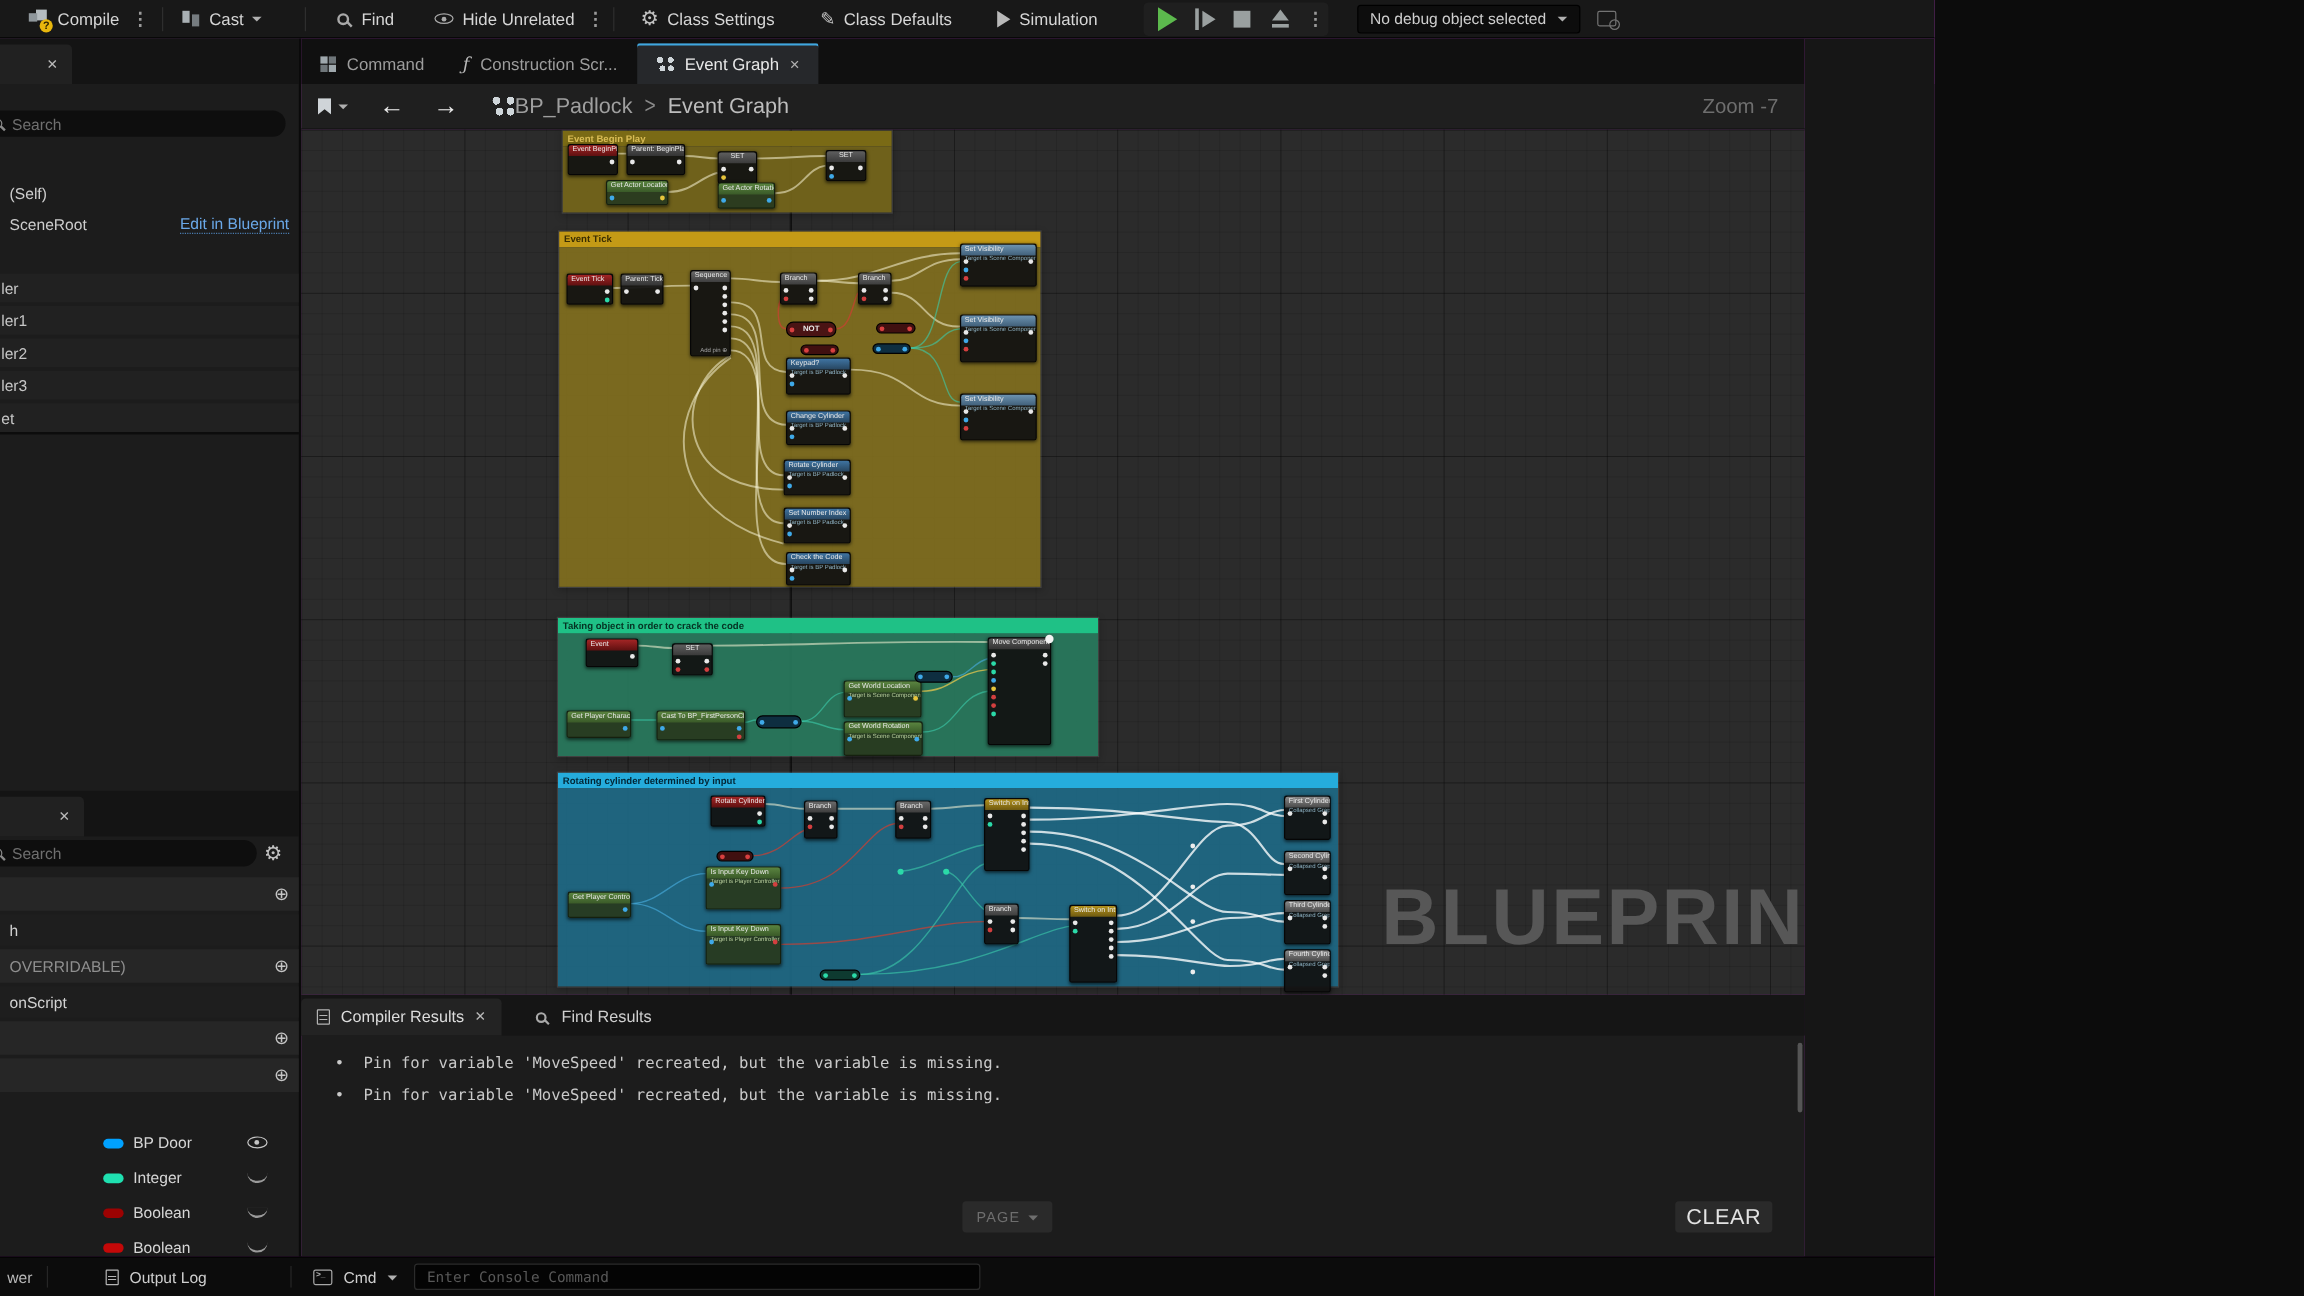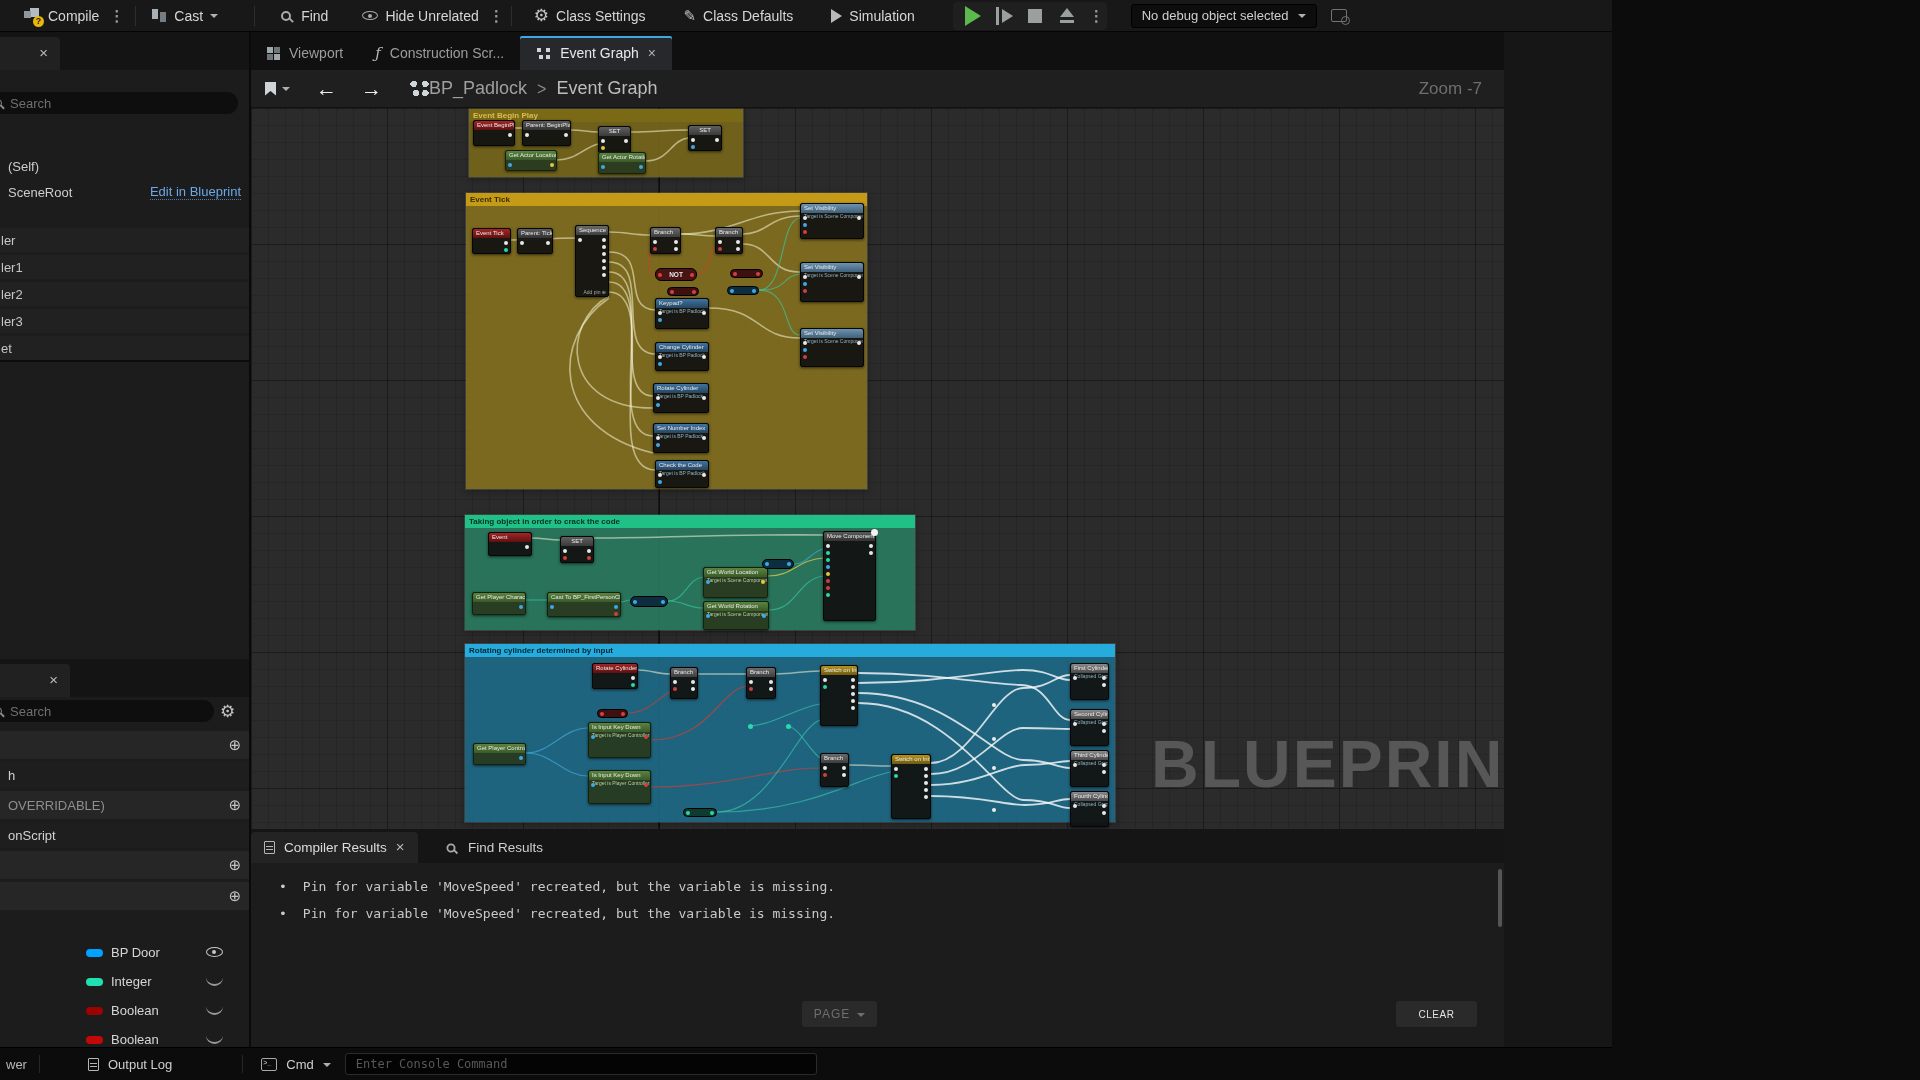--- a/index.html
+++ b/index.html
@@ -38,21 +38,21 @@
   
   #left{position:absolute;left:0;top:32px;width:251px;height:1015px;background:#1c1c1c;border-right:2px solid #0a0a0a}
   .ptabbar{position:absolute;left:0;width:100%;height:38px;background:#141414}
   .ptab{position:absolute;top:5px;height:33px;background:#212121;border-radius:4px 4px 0 0;display:flex;align-items:center;padding:0 12px;gap:10px}
   .x{cursor:pointer}.x::before{content:"×";color:#b9b9b9;font-size:15px;line-height:10px}
   .searchpill{position:absolute;height:22px;background:#0e0e0e;border-radius:11px;display:flex;align-items:center;padding:0 8px;gap:8px}
   .searchpill input{background:transparent;border:0;outline:0;color:#c9c9c9;font-size:13px;width:100%;font-family:Liberation Sans, sans-serif}
   .searchpill input::placeholder{color:#6f6f6f}
   .lens-s{flex:0 0 auto;width:8px;height:8px;border:1.5px solid #8a8a8a;border-radius:50%;position:relative}
   .lens-s::after{content:"";position:absolute;width:5px;height:1.5px;background:#8a8a8a;transform:rotate(45deg);right:-4px;bottom:-1px}
-  .crow{position:absolute;left:0;width:100%;display:flex;align-items:flex-end;padding:0 8px;color:#cdcdcd}
+  .crow{position:absolute;left:0;width:100%;display:flex;align-items:center;padding:0 8px;color:#cdcdcd}
   .complist .citem{height:24px;background:#212121;margin-bottom:3px;display:flex;align-items:center;color:#c6c6c6;padding-left:1px}
   .editlink{margin-left:auto;color:#6aa8e8;border-bottom:1px dotted #4a7cb0;font-size:13px}
   .mrow{display:flex;align-items:center;padding:0 8px;color:#cfcfcf}
   .mrow.section{height:28px;background:#262626;margin-bottom:3px;color:#8f8f8f;font-size:13px}
   .mrow.item{height:26px;background:#1e1e1e;margin-bottom:3px;font-size:13px;color:#d2d2d2}
   .plus{margin-left:auto}.plus::before{content:"⊕";color:#c5c5c5;font-size:15px}
   .vrow{height:29px;display:flex;align-items:center;padding-left:86px;position:relative}
   .vpill{width:17px;height:8px;border-radius:4px;margin-right:8px;flex:0 0 auto}
   .vname{font-size:13px;color:#d6d6d6}
   .veye{position:absolute;left:206px}
@@ -126,21 +126,21 @@
   
   #results{position:absolute;left:251px;top:829px;width:1253px;height:218px;background:#1c1c1c}
   #rtabbar{position:absolute;left:0;top:0;width:100%;height:34px;background:#151515}
   .rtab{position:absolute;top:3px;height:31px;display:flex;align-items:center;gap:9px;padding:0 13px;color:#cfcfcf;font-size:13.5px}
   .rtab.active{background:#232323;border-radius:4px 4px 0 0;color:#dcdcdc}
   .i-doc{width:11px;height:13px;border:1.5px solid #b5b5b5;border-radius:1px;padding:2px 1px;background:repeating-linear-gradient(#0000 0 2px,#b5b5b5 2px 3px) content-box}
   .msg{display:flex;gap:16px;font-family:"DejaVu Sans Mono",monospace;font-size:13px;color:#c9c9c9;margin-bottom:12px}
   .msg::before{content:"•";color:#c9c9c9}
   .pagebtn{position:absolute;left:551px;top:172px;width:75px;height:26px;background:#2a2a2a;border-radius:3px;color:#6e6e6e;font-size:12px;letter-spacing:1px;display:flex;align-items:center;justify-content:center;gap:7px}
   .pagebtn .caret{border-top-color:#6e6e6e}
-  .clearbtn{position:absolute;left:1145px;top:172px;width:81px;height:26px;background:#2a2a2a;border-radius:3px;color:#e3e3e3;font-size:10px;letter-spacing:.5px;display:flex;align-items:center;justify-content:center}
+  .clearbtn{position:absolute;left:1145px;top:172px;width:81px;height:26px;background:#2a2a2a;border-radius:3px;color:#e3e3e3;font-size:18px;letter-spacing:.5px;display:flex;align-items:center;justify-content:center}
   #rscroll{position:absolute;right:2px;top:40px;width:4px;height:58px;background:#555;border-radius:2px}
 
   
   #right{position:absolute;left:1504px;top:32px;width:416px;height:1015px;background:#161616}
   #right .ptabbar{top:0;background:#141414}
   #details-tab{left:8px;width:190px;justify-content:flex-start}
   #details-tab .x{margin-left:auto}
   #right .body{position:absolute;top:38px;left:0;right:0;bottom:0;background:#161616}
 
   
@@ -299,21 +299,21 @@
           <div class="vpill" style="background: rgb(196, 8, 8);"></div>
           <div class="vname">Boolean</div>
           <div class="veye"><div class="eye-closed"></div></div>
         </div>
       </div>
   </div>
 
   <div id="tabstrip">
       <div class="etab">
         <div class="i-grid"></div>
-        <div>Viewport</div>
+        <div>Command</div>
       </div>
       <div class="etab">
         <div class="i-fn"></div>
         <div>Construction Scr...</div>
       </div>
       <div class="etab active">
         <div class="i-graph"></div>
         <div>Event Graph</div>
         <div class="tclose"></div>
       </div>

